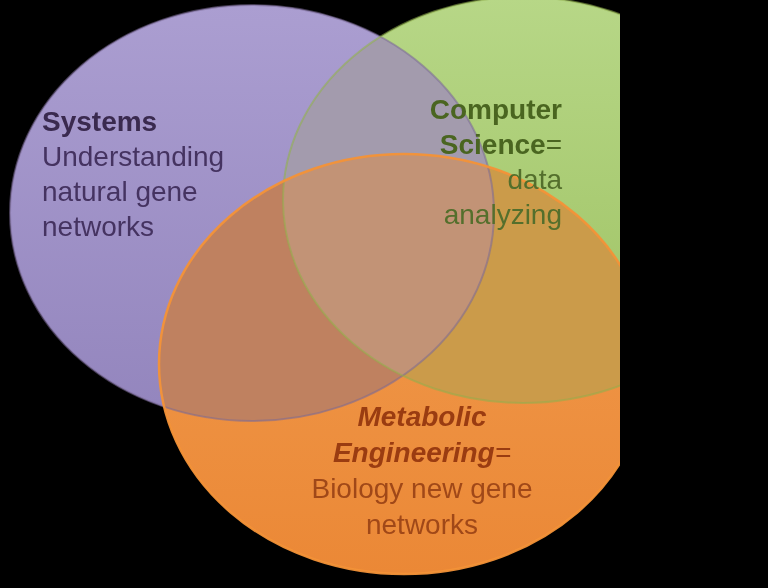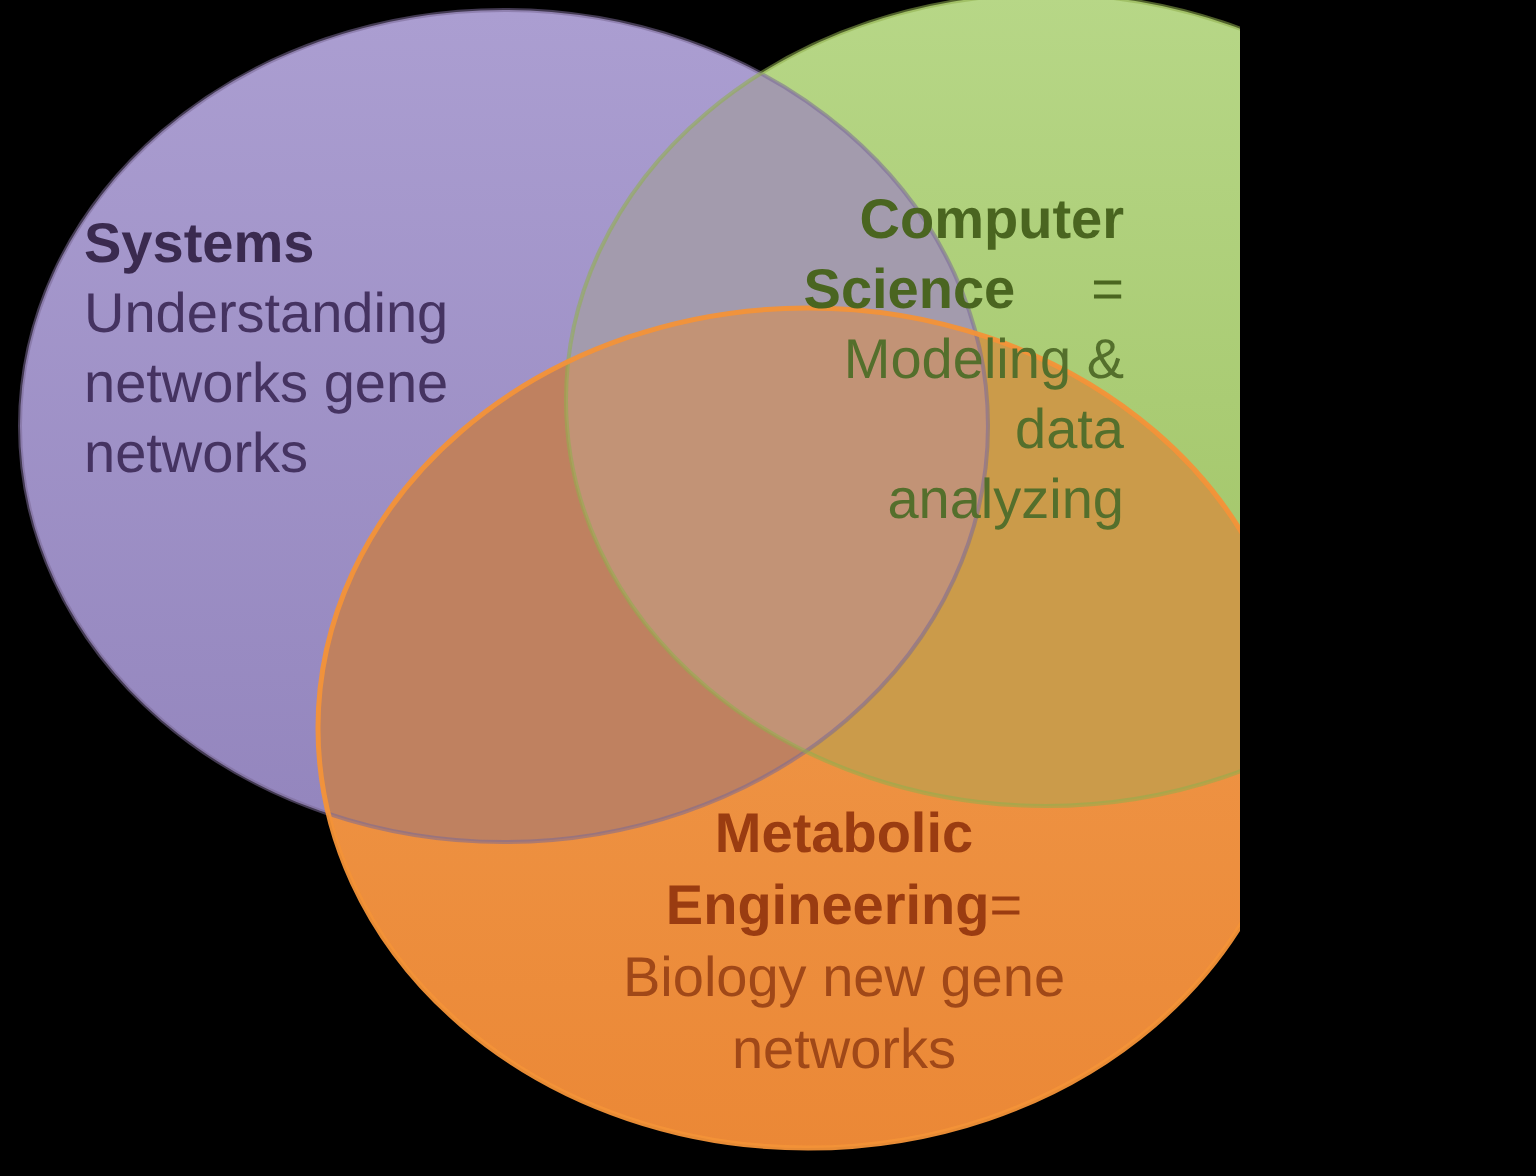--- a/index.html
+++ b/index.html
@@ -33,25 +33,25 @@
   .strokeO { fill: none; stroke: var(--orange-stroke); stroke-width: 2.5; opacity: .95; }
 
   
   .label { position: absolute; font-size: 28px; line-height: 35px; white-space: nowrap; }
   .label .b  { font-weight: bold; }
 
   .lbl-systems { left: 42px; top: 104px; text-align: left; color: var(--purple-text-reg); }
   .lbl-systems .b, .lbl-systems .eq { color: var(--purple-text-bold); }
 
   .lbl-computer { right: 58px; top: 92px; text-align: right; color: var(--green-text-reg); }
-  .lbl-computer .b, .lbl-computer .eq { color: var(--green-text-bold); margin-left: 38px; }
+  .lbl-computer .b, .lbl-computer .eq { color: var(--green-text-bold); }
 
   .lbl-metabolic { left: 262px; top: 399px; width: 320px; text-align: center; line-height: 36px;
                    color: var(--orange-text-reg); }
-  .lbl-metabolic .b, .lbl-metabolic .eq { color: var(--orange-text-bold); }
+  .lbl-metabolic .b, .lbl-metabolic .eq { color: var(--orange-text-bold); font-style: italic; }
 
   .lbl-center { left: 285px; top: 205px; width: 200px; text-align: center;
                 font-size: 31px; line-height: 40px; font-weight: bold;
                 color: var(--center-text);
                 text-shadow: 0 1px 3px rgba(60,30,10,0.35); }
 </style>
 </head>
 <body>
 
 <div class="stage">
@@ -94,28 +94,27 @@
     </g>
 
     <ellipse class="strokeP" cx="252" cy="213" rx="242" ry="208"></ellipse>
     <ellipse class="strokeG" cx="523" cy="200" rx="240" ry="203"></ellipse>
     <ellipse class="strokeO" cx="404" cy="364" rx="245" ry="210"></ellipse>
   </svg>
 
   <div class="label lbl-systems">
     <div><span class="b">Systems</span></div>
     <div>Understanding</div>
-    <div>networks gene</div>
+    <div>natural gene</div>
     <div>networks</div>
   </div>
 
   <div class="label lbl-computer">
     <div><span class="b">Computer</span></div>
     <div><span class="b">Science</span><span class="eq">=</span></div>
-    <div>Modeling &amp;</div>
     <div>data</div>
     <div>analyzing</div>
   </div>
 
   <div class="label lbl-metabolic">
     <div><span class="b">Metabolic</span></div>
     <div><span class="b">Engineering</span><span class="eq">=</span></div>
     <div>Biology new gene</div>
     <div>networks</div>
   </div>

